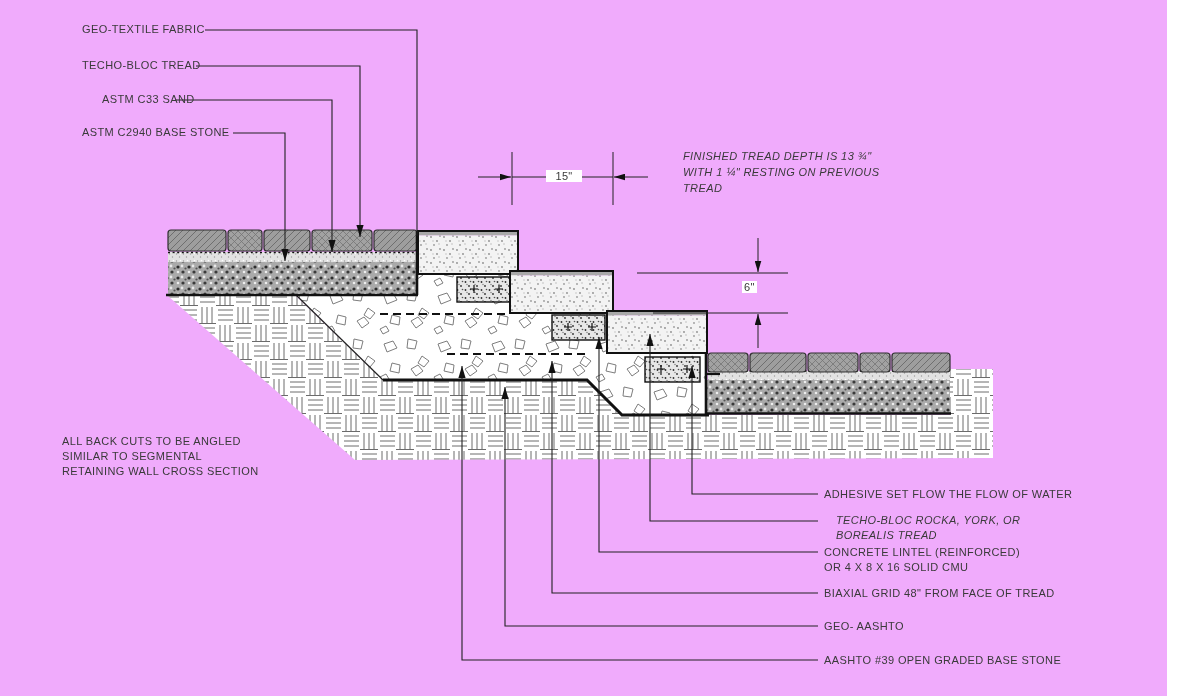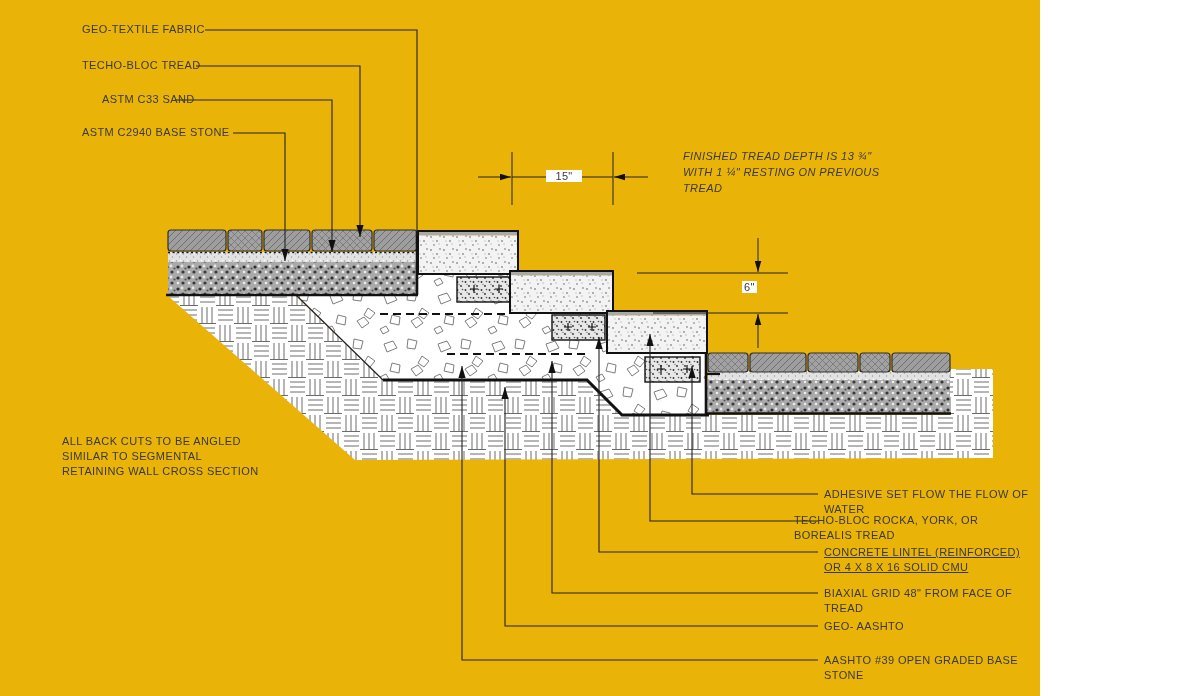--- a/index.html
+++ b/index.html
@@ -1,17 +1,17 @@
 <!DOCTYPE html>
 <html><head>
 <meta charset="utf-8">
 <style>
   html,body{margin:0;padding:0;background:#ffffff;}
   .canvas{
-    position:relative;width:1040px;height:696px;background:#eab308;overflow:hidden;
+    position:relative;width:1167px;height:696px;background:#f0abfc;overflow:hidden;
     font-family:"Liberation Sans", sans-serif;
   }
   .canvas svg{position:absolute;left:0;top:0;}
   .label{
     position:absolute;font-size:11px;line-height:15px;color:#3a3a3a;
     letter-spacing:.4px;white-space:pre-line;
   }
   .dim{
     position:absolute;font-size:11px;color:#3a3a3a;background:#ffffff;
     padding:0 2px;letter-spacing:.3px;text-align:center;
@@ -208,21 +208,21 @@
 SIMILAR TO SEGMENTAL
 RETAINING WALL CROSS SECTION</div>
 
 <div class="dim" style="left:546px;top:170px;width:32px;">15"</div>
 <div class="dim" style="left:742px;top:281px;">6"</div>
 <div class="label" style="left:683px;top:148px;line-height:16px;font-style:italic;">FINISHED TREAD DEPTH IS 13 ¾"
 WITH 1 ¼" RESTING ON PREVIOUS
 TREAD</div>
 
 <div class="label" style="left:824px;top:487px;">ADHESIVE SET FLOW THE FLOW OF WATER</div>
-<div class="label" style="left:794px;top:513px;">TECHO-BLOC ROCKA, YORK, OR
+<div class="label" style="left:836px;top:513px;font-style:italic;">TECHO-BLOC ROCKA, YORK, OR
 BOREALIS TREAD</div>
-<div class="label" style="left:824px;top:545px;text-decoration:underline;">CONCRETE LINTEL (REINFORCED)
+<div class="label" style="left:824px;top:545px;">CONCRETE LINTEL (REINFORCED)
 OR 4 X 8 X 16 SOLID CMU</div>
 <div class="label" style="left:824px;top:586px;">BIAXIAL GRID 48" FROM FACE OF TREAD</div>
 <div class="label" style="left:824px;top:619px;">GEO- AASHTO</div>
 <div class="label" style="left:824px;top:653px;">AASHTO #39 OPEN GRADED BASE STONE</div>
 
 </div>
 
 </body></html>

